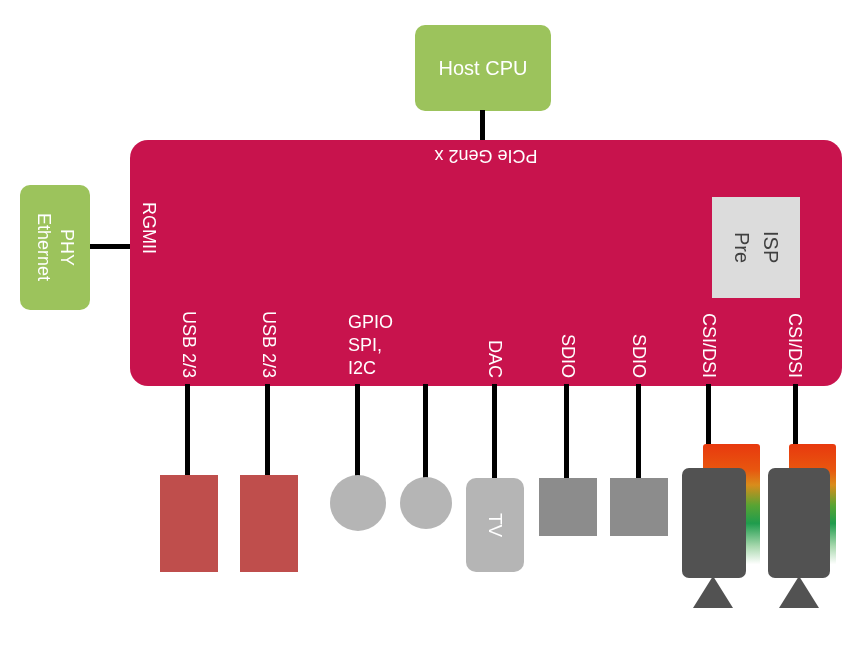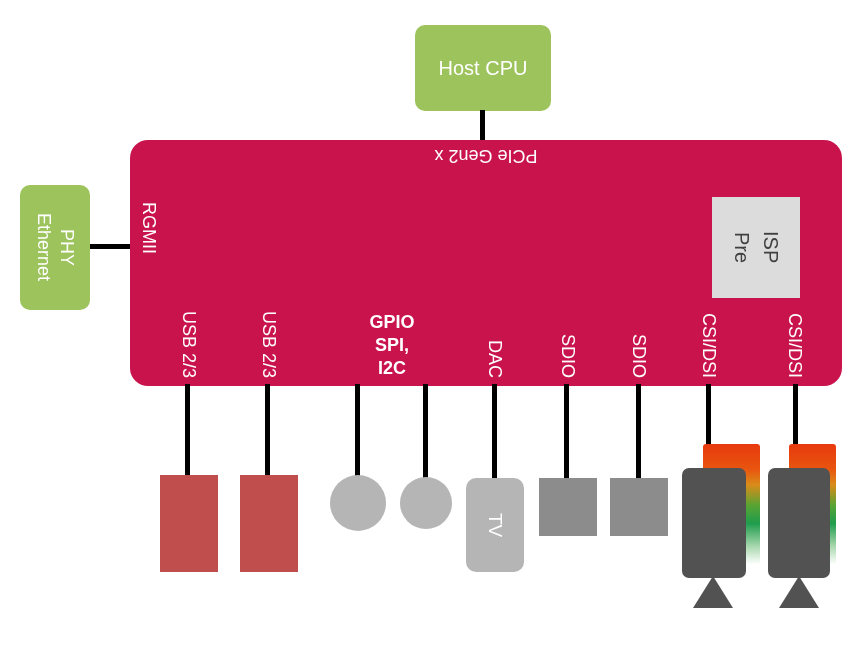--- a/index.html
+++ b/index.html
@@ -25,22 +25,22 @@
   .preisp { position: absolute; left: 582px; top: 57px; width: 88px; height: 101px;
             background: #dcdcdc; color: #404040; font-size: 20px;
             display: flex; align-items: center; justify-content: center; }
   .preisp .vblock div { padding: 0 2px; }
 
   .port-label { position: absolute; bottom: 8px; font-size: 18px; line-height: 21px;
                 writing-mode: vertical-lr; }
   .pl-usb1 { left: 48px; }  .pl-usb2 { left: 128px; }
   .pl-dac  { left: 354px; } .pl-sdio1 { left: 427px; } .pl-sdio2 { left: 498px; }
   .pl-csi1 { left: 568px; } .pl-csi2 { left: 654px; }
-  .gpio { position: absolute; left: 218px; bottom: 6px; width: 88px; text-align: center;
-          font-size: 18px; line-height: 23px; font-weight: bold; }
+  .gpio { position: absolute; left: 218px; bottom: 6px; width: 88px; text-align: left;
+          font-size: 18px; line-height: 23px; }
 
   .drop { position: absolute; width: 5px; background: #000000; top: 384px; height: 94px; }
   .d1 { left: 185px; } .d2 { left: 265px; } .d3 { left: 355px; } .d4 { left: 423px; }
   .d5 { left: 492px; } .d6 { left: 564px; } .d7 { left: 636px; }
   .d8 { left: 706px; height: 86px; } .d9 { left: 793px; height: 86px; }
 
   .usb-rect { position: absolute; top: 475px; width: 58px; height: 97px; background: #bf4e4c; }
   .usb-a { left: 160px; } .usb-b { left: 240px; }
   .circle { position: absolute; border-radius: 50%; background: #b5b5b5; }
   .c1 { left: 330px; top: 475px; width: 56px; height: 56px; }

